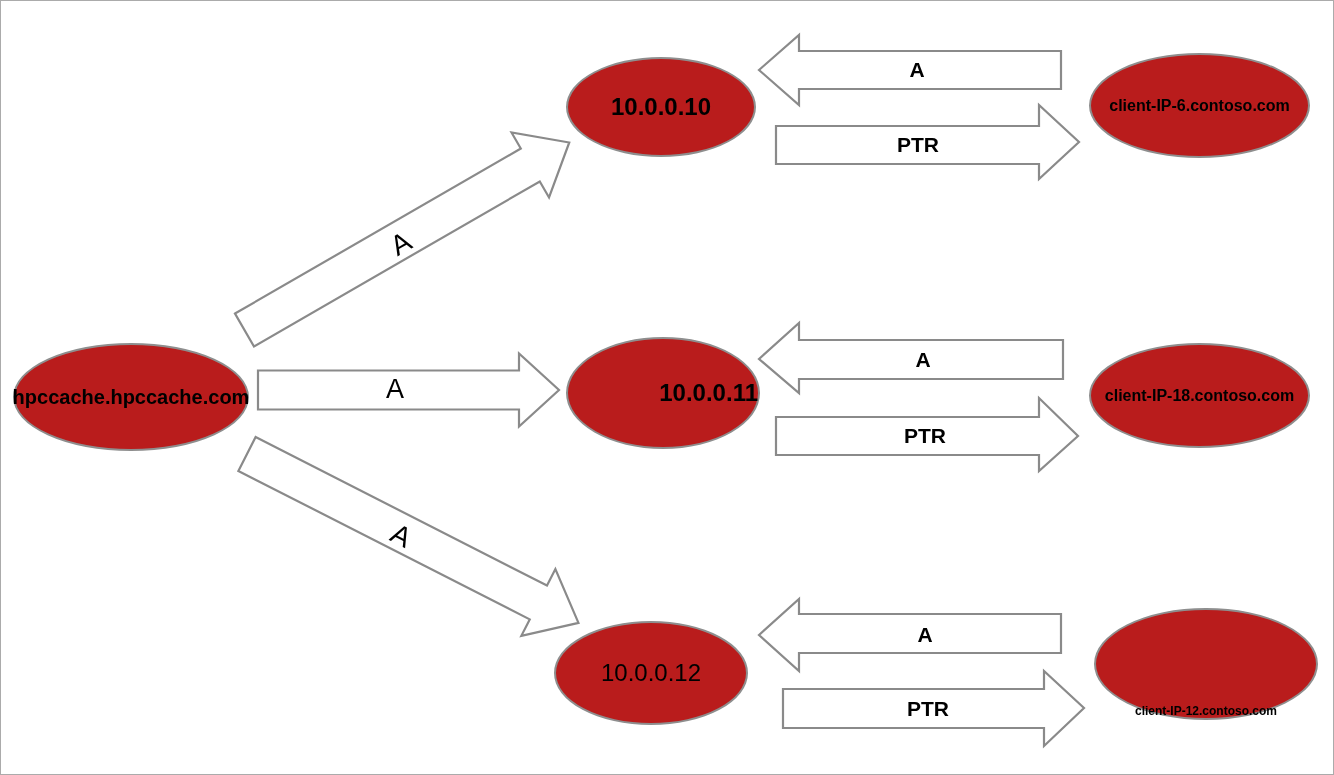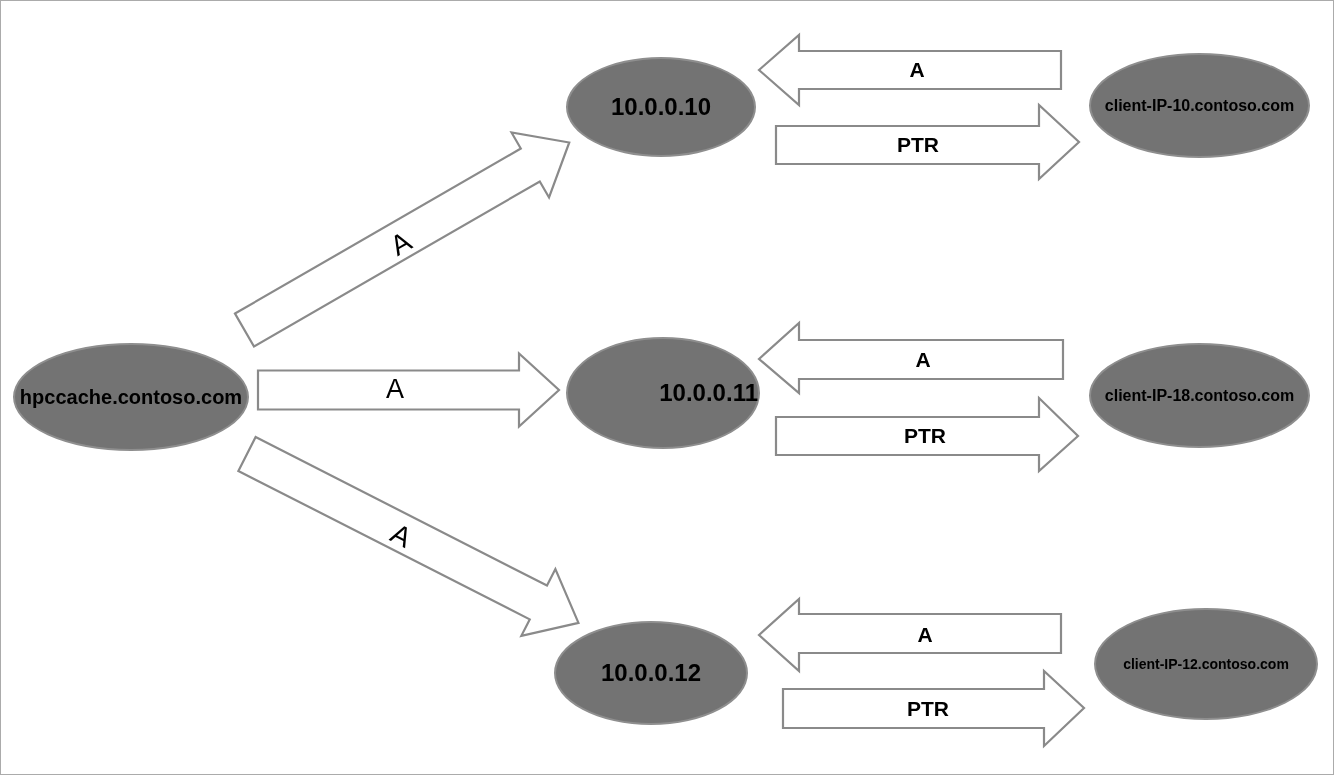--- a/index.html
+++ b/index.html
@@ -26,36 +26,36 @@
   .arrow-layer polygon {
     fill: #ffffff;
     stroke: #8a8a8a;
     stroke-width: 2.2;
     stroke-linejoin: miter;
   }
   .ellipse {
     position: absolute;
     border: 2px solid #8e8e8e;
     border-radius: 50%;
-    background: #737373;
+    background: #b91c1c;
     display: flex;
     align-items: center;
     justify-content: center;
     text-align: center;
     color: #000000;
     box-sizing: border-box;
     white-space: nowrap;
   }
   .ellipse.source  { left: 12px;   top: 342px; width: 236px; height: 108px; font-size: 20px; font-weight: bold; }
   .ellipse.ip10    { left: 565px;  top: 56px;  width: 190px; height: 100px; font-size: 24px; font-weight: bold; }
   .ellipse.ip11    { left: 565px;  top: 336px; width: 194px; height: 112px; font-size: 24px; font-weight: bold; justify-content: flex-end; }
-  .ellipse.ip12    { left: 553px;  top: 620px; width: 194px; height: 104px; font-size: 24px; font-weight: bold; align-items: center; }
+  .ellipse.ip12    { left: 553px;  top: 620px; width: 194px; height: 104px; font-size: 24px; font-weight: normal; align-items: center; }
   .ellipse.client10{ left: 1088px; top: 52px;  width: 221px; height: 105px; font-size: 16px; font-weight: bold; }
   .ellipse.client11{ left: 1088px; top: 342px; width: 221px; height: 105px; font-size: 16px; font-weight: bold; }
-  .ellipse.client12{ left: 1093px; top: 607px; width: 224px; height: 112px; font-size: 14px; font-weight: bold; }
+  .ellipse.client12{ left: 1093px; top: 607px; width: 224px; height: 112px; font-size: 12px; font-weight: bold; align-items: flex-end; }
   .arrow-label {
     position: absolute;
     color: #000000;
     white-space: nowrap;
     line-height: 1;
   }
   .lbl-fwd-top    { left: 400px; top: 243px; font-size: 28px; font-weight: 400; transform: translate(-50%, -50%) rotate(-30deg); }
   .lbl-fwd-mid    { left: 394px; top: 388px; font-size: 27px; font-weight: 400; transform: translate(-50%, -50%); }
   .lbl-fwd-bottom { left: 400px; top: 535px; font-size: 28px; font-weight: 400; transform: translate(-50%, -50%) rotate(27deg); }
   .lbl-r1-a   { left: 916px; top: 68px;  font-size: 21px; font-weight: bold; transform: translate(-50%, -50%); }
@@ -86,35 +86,35 @@
     <polygon points="775,125 1038,125 1038,104 1078,141 1038,178 1038,163 775,163"></polygon>
 
     <polygon points="758,358 798,322 798,339 1062,339 1062,378 798,378 798,392"></polygon>
     <polygon points="775,416 1038,416 1038,397 1077,435 1038,470 1038,454 775,454"></polygon>
 
     <polygon points="758,634 798,598 798,613 1060,613 1060,652 798,652 798,670"></polygon>
     <polygon points="782,688 1043,688 1043,670 1083,707 1043,745 1043,727 782,727"></polygon>
   </svg>
 
   <div class="ellipse source">
-    <span>hpccache.contoso.com</span>
+    <span>hpccache.hpccache.com</span>
   </div>
 
   <div class="ellipse ip10">
     <span>10.0.0.10</span>
   </div>
   <div class="ellipse ip11">
     <span>10.0.0.11</span>
   </div>
   <div class="ellipse ip12">
     <span>10.0.0.12</span>
   </div>
 
   <div class="ellipse client10">
-    <span>client-IP-10.contoso.com</span>
+    <span>client-IP-6.contoso.com</span>
   </div>
   <div class="ellipse client11">
     <span>client-IP-18.contoso.com</span>
   </div>
   <div class="ellipse client12">
     <span>client-IP-12.contoso.com</span>
   </div>
 
   <div class="arrow-label lbl-fwd-top">A</div>
   <div class="arrow-label lbl-fwd-mid">A</div>

